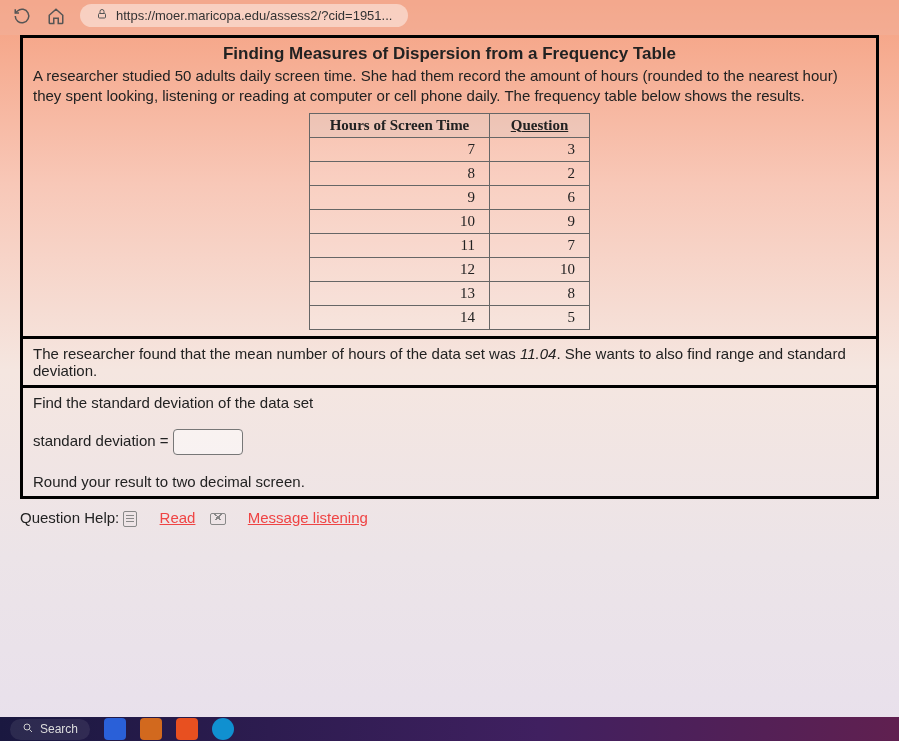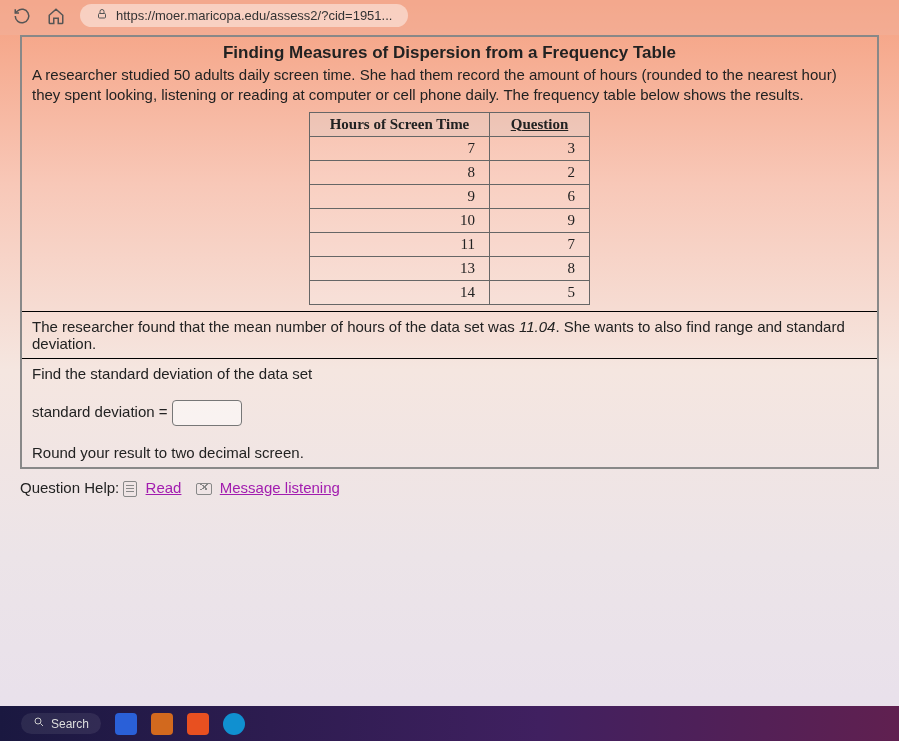--- a/index.html
+++ b/index.html
@@ -27,48 +27,48 @@
   .url-pill {
     display: flex; align-items:center; gap:8px;
     background: rgba(255,255,255,0.45);
     border-radius: 16px;
     padding: 4px 16px;
     font-size: 13px;
     color: #333;
   }
   .content { padding: 0 20px 0 20px; }
   .outer-table { border: 2px solid #888; width: 100%; border-collapse: collapse; background: transparent;}
-  .outer-table > * > tr > td { border: 1px solid #000000; padding: 6px 10px; vertical-align: top; }
+  .outer-table > * > tr > td { border: 3px solid #000000; padding: 6px 10px; vertical-align: top; }
   .title-cell { text-align: center; font-weight: bold; font-size: 17px; padding-bottom:2px;}
   .desc { line-height: 1.35; }
   .freq-wrap { display:flex; justify-content:center; padding-top:6px;}
   .freq-table { border-collapse: collapse; background: rgba(255,255,255,0.15); font-family: Liberation Serif, serif;}
   .freq-table th, .freq-table td { border: 1px solid #666; padding: 3px 14px; text-align: right; font-size:15px;}
   .freq-table th { font-weight: bold; text-align: center; background: rgba(200,200,200,0.2);}
   .freq-table th:first-child { min-width: 180px;}
   .freq-table th:last-child { min-width: 100px; text-decoration: underline;}
   .input-box {
     display:inline-block;
     border: 1px solid #777;
     border-radius: 4px;
     background: rgba(255,255,255,0.5);
     width: 70px; height: 26px;
     vertical-align: middle;
     padding: 2px 4px;
   }
   .help-row { padding: 10px 20px 4px 20px; font-size:15px;}
-  .help-link { color: #a21caf; text-decoration: underline; cursor:pointer; margin-left:4px;}
+  .help-link { color: #ef4444; text-decoration: underline; cursor:pointer; margin-left:18px;}
   .help-icon-doc { display:inline-block; vertical-align:middle; width:14px;height:16px;border:1px solid #888;border-radius:2px;position:relative;}
   .help-icon-doc::after{content:"";position:absolute;left:2px;right:2px;top:3px;height:1px;background:#888;box-shadow:0 3px 0 #888,0 6px 0 #888;}
   .help-icon-mail { display:inline-block; vertical-align:middle; width:16px;height:12px;border:1px solid #888;border-radius:2px;position:relative;margin-left:10px;}
   .help-icon-mail::after{content:"";position:absolute;left:0;right:0;top:0;height:6px;background:linear-gradient(135deg,transparent 45%,#888 45%,#888 55%,transparent 55%),linear-gradient(-135deg,transparent 45%,#888 45%,#888 55%,transparent 55%);}
   .taskbar {
-    position:absolute; bottom:0; left:0; right:0; height:35px;
+    position:absolute; bottom:0; left:0; right:0; height:24px;
     background: linear-gradient(90deg, #1a1840 0%, #402060 60%, #602050 100%);
-    display:flex; align-items:center; padding:0 21px; gap:14px;
+    display:flex; align-items:center; padding:0 10px; gap:14px;
   }
   .search-pill {
     display:flex; align-items:center; gap:6px;
     background: rgba(255,255,255,0.08);
     border-radius: 16px;
     padding: 3px 12px;
     color: #ddd; font-size:12px;
   }
   .tb-icon { width:22px;height:22px;border-radius:4px;display:inline-block;}
   .value-text { font-weight: normal; font-style: italic; }
@@ -127,20 +127,24 @@
                     <td>9</td>
                     <td>6</td>
                   </tr>
             <tr>
                     <td>10</td>
                     <td>9</td>
                   </tr>
             <tr>
                     <td>11</td>
                     <td>7</td>
+                  </tr>
+            <tr>
+                    <td>12</td>
+                    <td>10</td>
                   </tr>
             <tr>
                     <td>13</td>
                     <td>8</td>
                   </tr>
             <tr>
                     <td>14</td>
                     <td>5</td>
                   </tr>
           </tbody>

